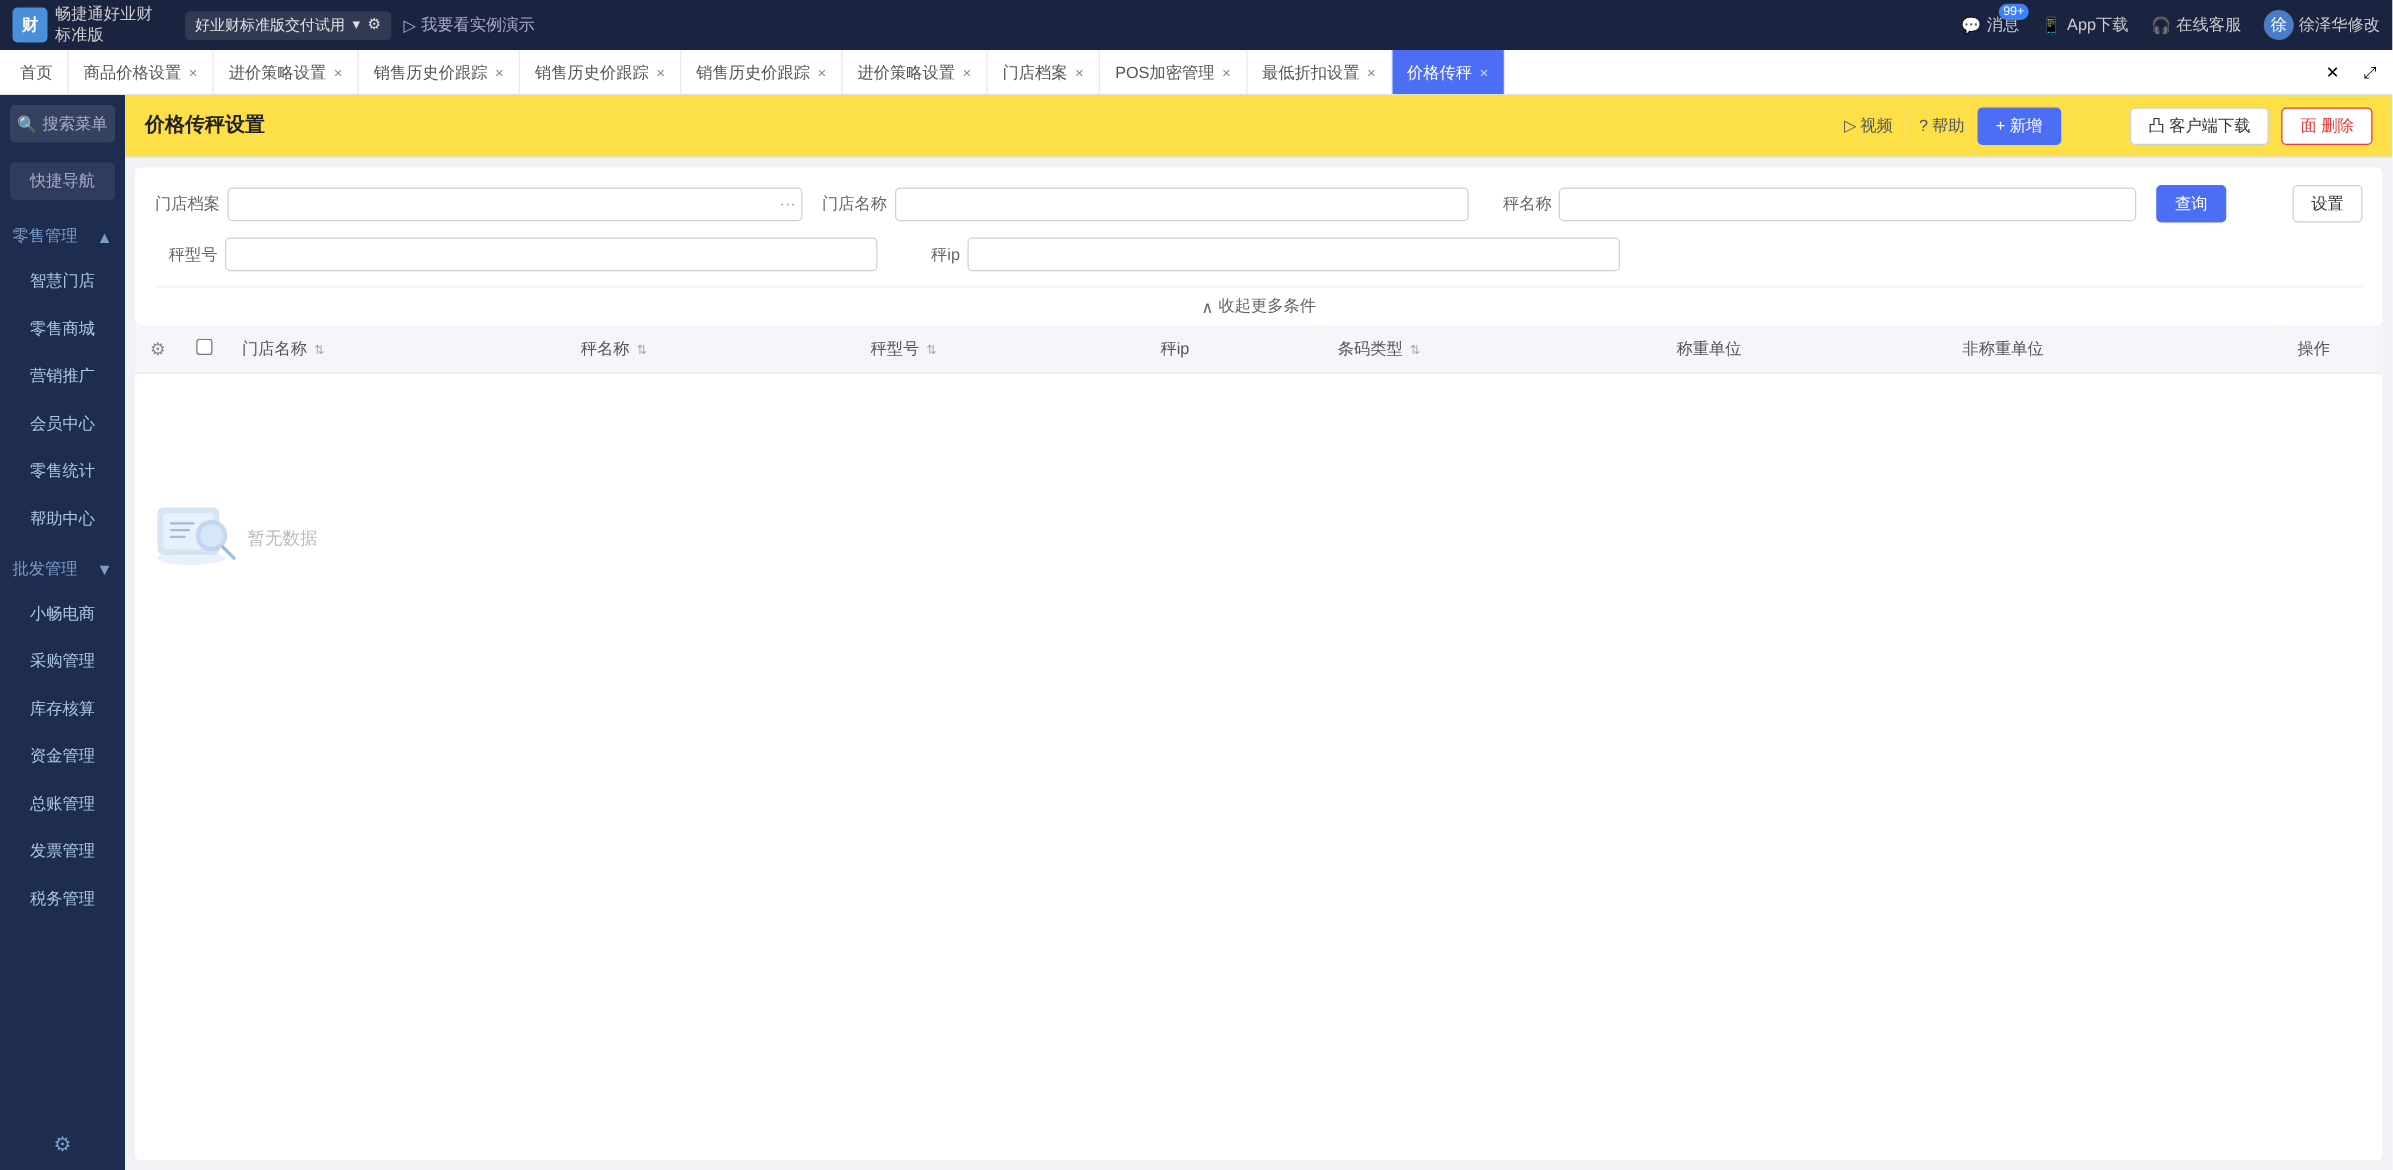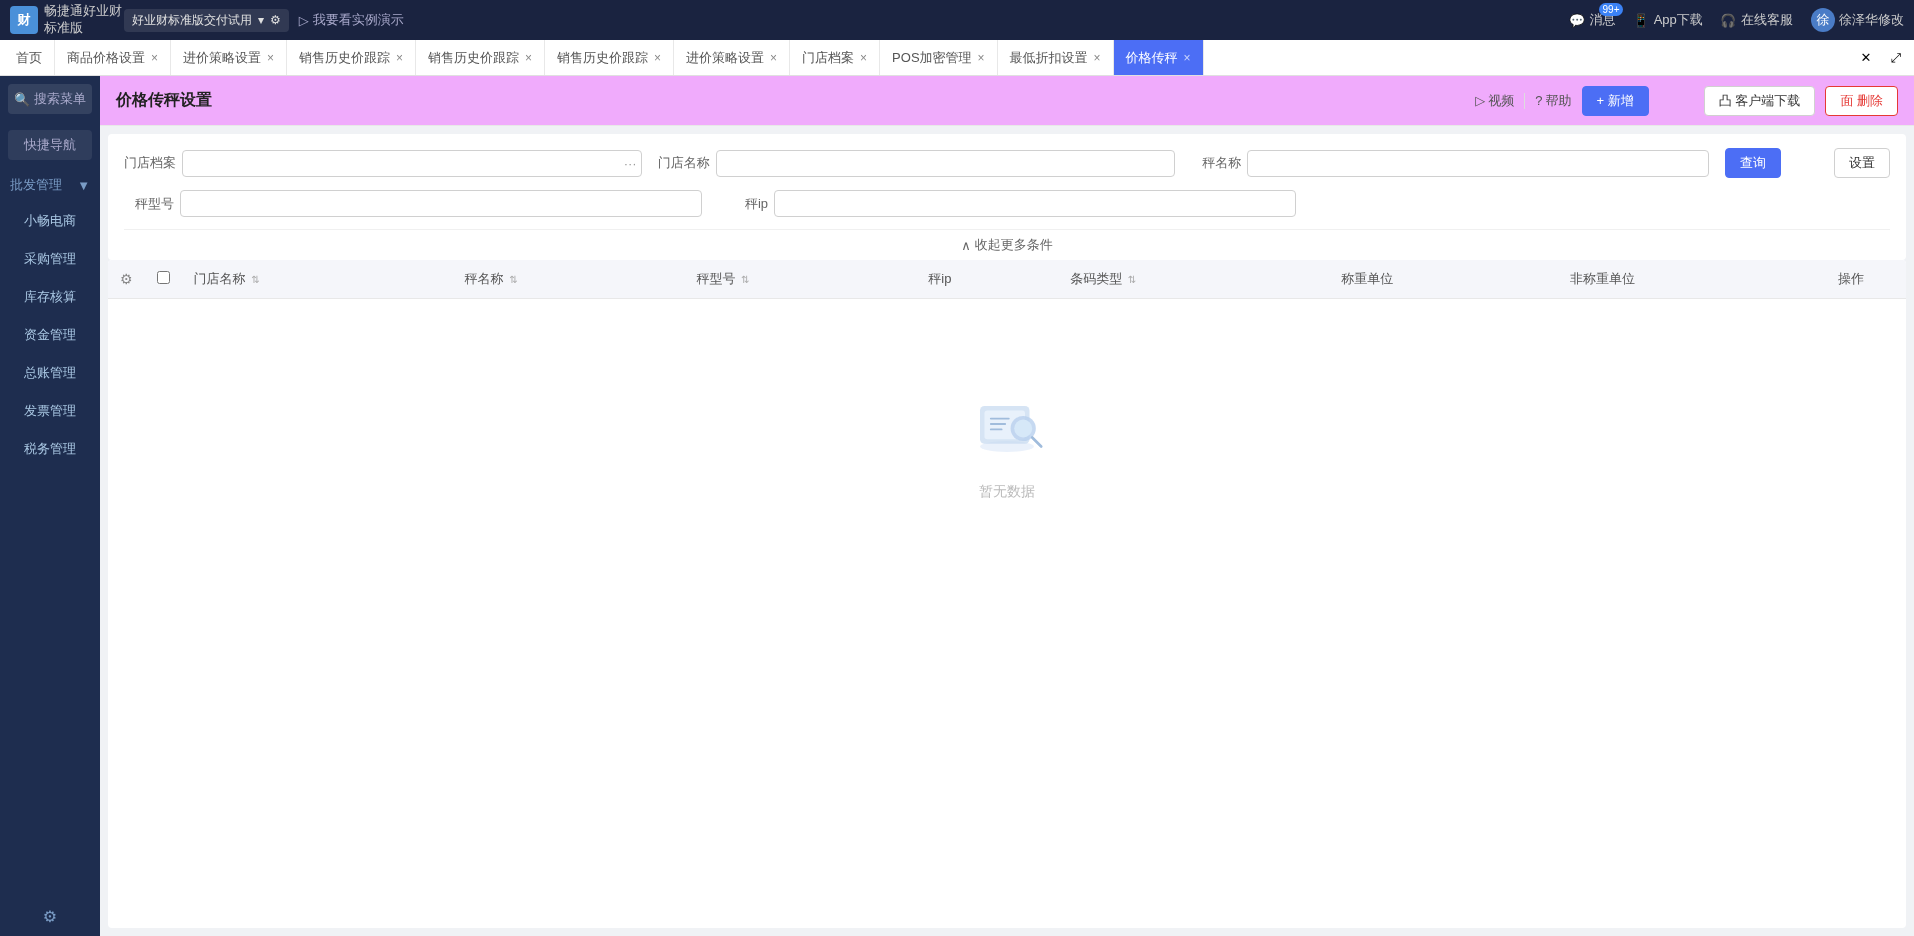--- a/index.html
+++ b/index.html
@@ -3,21 +3,21 @@
   <meta charset="utf-8">
   <style>
     * { box-sizing: border-box; margin: 0; padding: 0; font-family: "Microsoft YaHei", "PingFang SC", sans-serif; font-size: 13px; }
     body { background: #f0f2f5; display: flex; flex-direction: column; height: 936px; overflow: hidden; }
 
     
     .top-bar { display: flex; align-items: center; background: #1a2340; color: #fff; height: 40px; padding: 0 10px; flex-shrink: 0; }
     .top-bar-logo { display: flex; align-items: center; gap: 6px; min-width: 100px; }
     .logo-icon { width: 28px; height: 28px; background: #4a90d9; border-radius: 4px; display: flex; align-items: center; justify-content: center; font-size: 11px; color: #fff; font-weight: bold; }
     .logo-text { font-size: 12px; line-height: 1.3; color: #ccc; }
-    .top-bar-selector { display: flex; align-items: center; margin-left: 2px; background: rgba(255,255,255,0.1); border-radius: 4px; padding: 3px 8px; gap: 6px; cursor: pointer; }
+    .top-bar-selector { display: flex; margin-left: 26px; background: rgba(255,255,255,0.1); border-radius: 4px; padding: 3px 8px; gap: 6px; cursor: pointer; }
     .top-bar-selector span { font-size: 12px; color: #e0e0e0; }
     .top-bar-demo { display: flex; align-items: center; gap: 4px; margin-left: 10px; color: #9bb; font-size: 12px; cursor: pointer; }
     .top-bar-demo span { color: #aac; }
     .top-bar-right { margin-left: auto; display: flex; align-items: center; gap: 18px; }
     .top-bar-action { display: flex; align-items: center; gap: 4px; color: #ccc; cursor: pointer; font-size: 12px; position: relative; }
     .badge { background: #3b82f6; color: #fff; border-radius: 10px; font-size: 10px; padding: 1px 4px; position: absolute; top: -8px; right: -8px; }
     .user-info { display: flex; align-items: center; gap: 4px; color: #ccc; font-size: 12px; }
     .user-avatar { width: 24px; height: 24px; background: #4a7cc7; border-radius: 50%; display: flex; align-items: center; justify-content: center; font-size: 11px; color: #fff; }
 
     
@@ -42,21 +42,21 @@
     .sidebar-section { padding: 4px 0; }
     .sidebar-section-header { display: flex; align-items: center; justify-content: space-between; padding: 8px 10px; color: #7a9cc6; font-size: 12px; cursor: pointer; }
     .sidebar-item { padding: 10px 8px; text-align: center; color: #aac8e4; font-size: 13px; cursor: pointer; }
     .sidebar-settings { margin-top: auto; padding: 10px; text-align: center; }
     .sidebar-settings-btn { color: #7a9cc6; font-size: 16px; cursor: pointer; background: none; border: none; }
 
     
     .content { flex: 1; display: flex; flex-direction: column; overflow: hidden; background: #f0f2f5; }
 
     
-    .page-header { background: #f0abfc; padding: 0 16px; display: flex; align-items: center; justify-content: space-between; height: 50px; border-bottom: 1px solid #e8e8e8; flex-shrink: 0; }
+    .page-header { background: #fde047; padding: 0 16px; display: flex; align-items: center; justify-content: space-between; height: 50px; border-bottom: 1px solid #e8e8e8; flex-shrink: 0; }
     .page-title { font-size: 16px; font-weight: 600; color: #222; }
     .page-actions { display: flex; align-items: center; gap: 10px; }
     .page-action-link { display: flex; align-items: center; gap: 3px; color: #555; font-size: 13px; cursor: pointer; }
     .divider-v { width: 1px; height: 16px; background: #ddd; }
     .btn { padding: 5px 14px; border-radius: 4px; font-size: 13px; cursor: pointer; border: 1px solid transparent; display: flex; align-items: center; gap: 4px; }
     .btn-primary { background: #4c6ef5; color: #fff; border-color: #4c6ef5; }
     .btn-default { background: #fff; color: #333; border-color: #d0d0d0; margin-left: 45px; }
     .btn-danger { background: #fff; color: #e53935; border-color: #e53935; }
 
     
@@ -76,21 +76,21 @@
     .data-table { width: 100%; border-collapse: collapse; }
     .data-table th { background: #f5f6fa; padding: 10px 12px; text-align: left; font-weight: 500; color: #555; border-bottom: 1px solid #e8e8e8; font-size: 13px; white-space: nowrap; }
     .data-table td { padding: 10px 12px; border-bottom: 1px solid #f0f0f0; color: #333; font-size: 13px; }
     .th-check { width: 36px; text-align: center; }
     .th-config { width: 36px; text-align: center; }
     .th-ops { width: 80px; text-align: center; }
     .config-icon-btn { background: none; border: none; cursor: pointer; color: #888; font-size: 14px; }
     .sort-icon { font-size: 10px; color: #aaa; margin-left: 2px; }
 
     
-    .empty-state { display: flex; flex-direction: column; align-items: center; padding: 80px 0; color: #aaa; }
+    .empty-state { display: flex; flex-direction: row; align-items: center; padding: 80px 0; color: #aaa; }
     .empty-icon { width: 90px; height: 90px; margin-bottom: 14px; }
     .empty-text { font-size: 14px; color: #bbb; }
 
     
     .pagination-bar { background: #fff; border-top: 1px solid #e8e8e8; padding: 8px 16px; display: flex; align-items: center; justify-content: flex-end; gap: 8px; flex-shrink: 0; }
     .pagination-label { color: #666; font-size: 13px; }
     .page-size-select { border: 1px solid #d0d0d0; border-radius: 4px; padding: 3px 6px; font-size: 13px; outline: none; }
     .page-nav-btn { width: 26px; height: 26px; border: 1px solid #d0d0d0; border-radius: 4px; background: #fff; cursor: pointer; display: flex; align-items: center; justify-content: center; font-size: 13px; color: #666; }
     .page-nav-btn:disabled { color: #ccc; cursor: not-allowed; }
     .page-input { width: 40px; border: 1px solid #d0d0d0; border-radius: 4px; padding: 3px 6px; text-align: center; font-size: 13px; outline: none; }
@@ -199,20 +199,44 @@
         <span>🔍</span>
         <span>搜索菜单</span>
       </button>
     </div>
     <div class="sidebar-nav-btn">
       <button class="sidebar-nav-label">
         <span>快捷导航</span>
       </button>
     </div>
 
+    <div class="sidebar-section">
+      <div class="sidebar-section-header">
+        <span>零售管理</span>
+        <span>▲</span>
+      </div>
+      <div class="sidebar-item">
+        <span>智慧门店</span>
+      </div>
+      <div class="sidebar-item">
+        <span>零售商城</span>
+      </div>
+      <div class="sidebar-item">
+        <span>营销推广</span>
+      </div>
+      <div class="sidebar-item">
+        <span>会员中心</span>
+      </div>
+      <div class="sidebar-item">
+        <span>零售统计</span>
+      </div>
+      <div class="sidebar-item">
+        <span>帮助中心</span>
+      </div>
+    </div>
 
     <div class="sidebar-section-header">
       <span>批发管理</span>
       <span>▼</span>
     </div>
 
     <div class="sidebar-item">
       <span>小畅电商</span>
     </div>
     <div class="sidebar-item">

